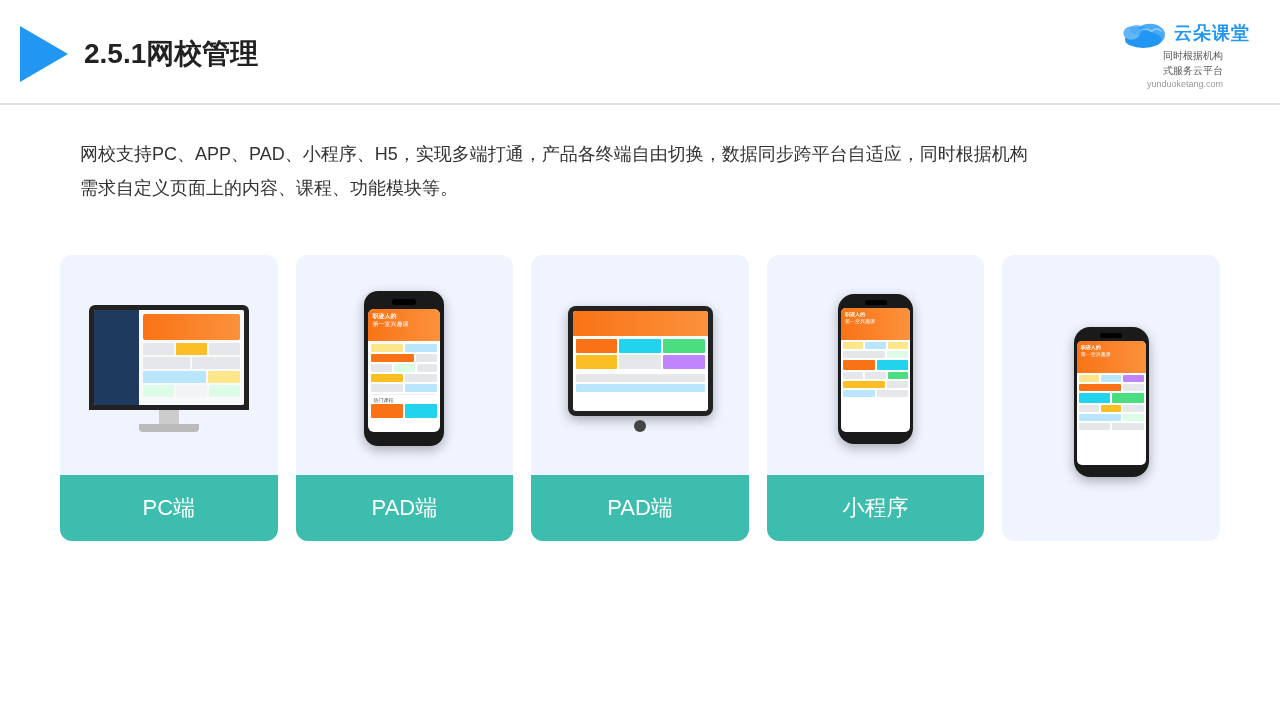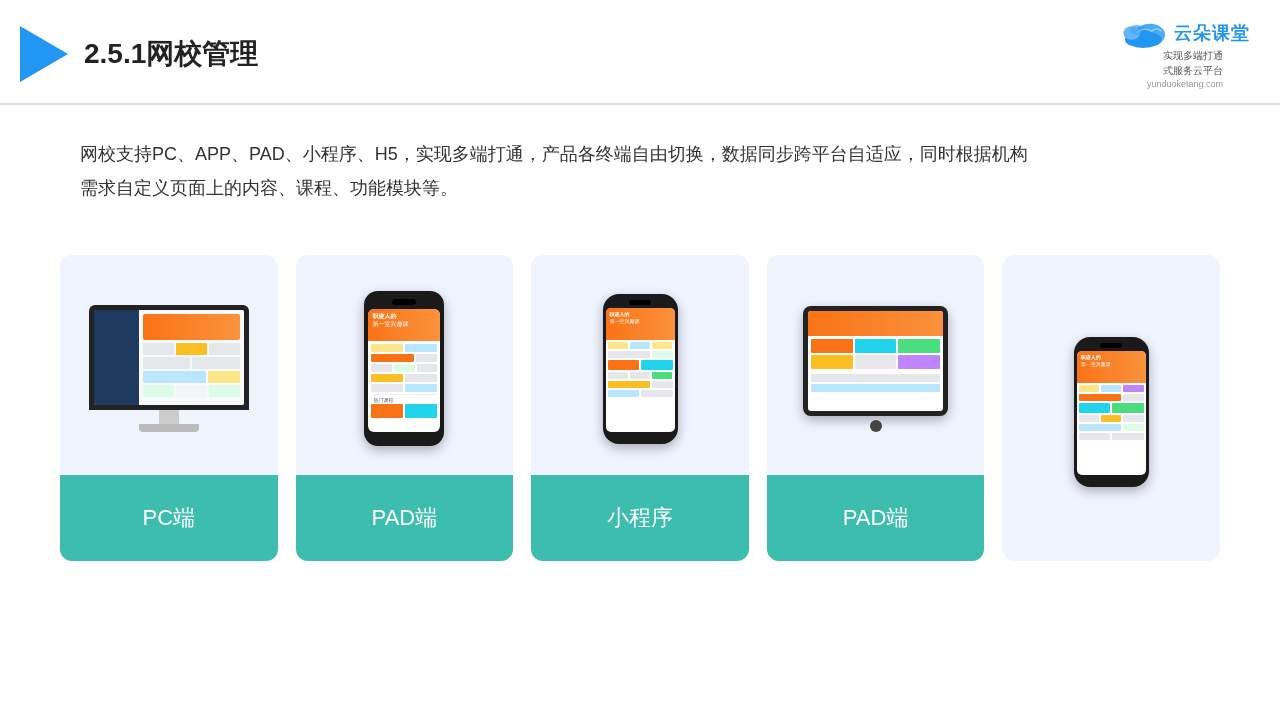--- a/index.html
+++ b/index.html
@@ -102,21 +102,21 @@
       padding: 24px 16px 16px 16px;
       min-height: 220px;
       background: #f0f4ff;
     }
 
     .card-label {
       background: #3dbdad;
       color: #fff;
       text-align: center;
       font-size: 22px;
-      padding: 28px 0;
+      padding: 18px 0;
       font-weight: 500;
     }
 
     
     .monitor {
       display: flex;
       flex-direction: column;
       align-items: center;
     }
     .monitor-screen-outer {
@@ -316,21 +316,21 @@
           <ellipse cx="36" cy="20" rx="18" ry="13" fill="#2196F3" opacity="0.8"></ellipse>
           <ellipse cx="28" cy="26" rx="22" ry="10" fill="#2196F3"></ellipse>
           <ellipse cx="14" cy="18" rx="10" ry="8" fill="#64B5F6"></ellipse>
           <path d="M20 18 Q28 10 38 16 Q44 10 50 16" stroke="#fff" stroke-width="1.5" fill="none" opacity="0.5"></path>
 
           <ellipse cx="20" cy="14" rx="8" ry="6" fill="#42A5F5" opacity="0.6"></ellipse>
         </svg>
         <span class="brand-text-main">云朵课堂</span>
       </div>
       <div class="brand-tagline">
-        <div style="white-space:pre-line; font-size:10px; color:#555; line-height:1.5;">实现多端打通
+        <div style="white-space:pre-line; font-size:10px; color:#555; line-height:1.5;">同时根据机构
 式服务云平台</div>
         <div style="font-size:9px; color:#999;">yunduoketang.com</div>
       </div>
     </div>
   </div>
 </div>
 
 <div class="description">
   <p style="white-space:pre-line;">网校支持PC、APP、PAD、小程序、H5，实现多端打通，产品各终端自由切换，数据同步跨平台自适应，同时根据机构
 需求自定义页面上的内容、课程、功能模块等。</p>
@@ -418,67 +418,20 @@
             </div>
           </div>
         </div>
       </div>
     </div>
     <div class="card-label">PAD端</div>
   </div>
 
   <div class="card">
     <div class="card-image-area">
-      <div class="phone">
-        <div class="mini-phone-outer">
-          <div class="mini-phone-notch"></div>
-          <div class="mini-phone-screen">
-            <div class="mini-banner" style="background:linear-gradient(90deg,#f97316,#fb923c);">
-              <div style="padding:3px 4px 0; font-size:5px; color:#fff; line-height:1.4;">
-                <div style="font-weight:bold;">职迹人的</div>
-                <div>第一堂兴趣课</div>
-              </div>
-            </div>
-            <div class="mini-content">
-              <div class="mini-row">
-                <div class="mini-block" style="background:#fde68a;"></div>
-                <div class="mini-block" style="background:#bae6fd;"></div>
-                <div class="mini-block" style="background:#fde68a;"></div>
-              </div>
-              <div class="mini-row">
-                <div class="mini-block" style="background:#e5e7eb; flex:2;"></div>
-                <div class="mini-block" style="background:#dcfce7; flex:1;"></div>
-              </div>
-              <div class="mini-row">
-                <div class="mini-block" style="background:#f97316; height:10px;"></div>
-                <div class="mini-block" style="background:#22d3ee; height:10px;"></div>
-              </div>
-              <div class="mini-row">
-                <div class="mini-block" style="background:#e5e7eb;"></div>
-                <div class="mini-block" style="background:#e5e7eb;"></div>
-                <div class="mini-block" style="background:#4ade80;"></div>
-              </div>
-              <div class="mini-row">
-                <div class="mini-block" style="background:#fbbf24; flex:2;"></div>
-                <div class="mini-block" style="background:#e5e7eb; flex:1;"></div>
-              </div>
-              <div class="mini-row">
-                <div class="mini-block" style="background:#bae6fd;"></div>
-                <div class="mini-block" style="background:#e5e7eb;"></div>
-              </div>
-            </div>
-          </div>
-        </div>
-      </div>
-    </div>
-    <div class="card-label">小程序</div>
-  </div>
-
-  <div class="card">
-    <div class="card-image-area">
       <div class="tablet">
         <div class="tablet-outer">
           <div class="tablet-screen">
             <div class="tablet-banner" style="background:linear-gradient(90deg,#f97316,#fb923c); height:25px;"></div>
             <div style="display:grid; grid-template-columns:1fr 1fr 1fr; gap:2px; padding:3px;">
               <div style="height:14px; background:#f97316; border-radius:1px;"></div>
               <div style="height:14px; background:#22d3ee; border-radius:1px;"></div>
               <div style="height:14px; background:#4ade80; border-radius:1px;"></div>
               <div style="height:14px; background:#fbbf24; border-radius:1px;"></div>
               <div style="height:14px; background:#e5e7eb; border-radius:1px;"></div>
@@ -505,20 +458,67 @@
             <div class="mini-banner" style="background:linear-gradient(90deg,#f97316,#fb923c);">
               <div style="padding:3px 4px 0; font-size:5px; color:#fff; line-height:1.4;">
                 <div style="font-weight:bold;">职迹人的</div>
                 <div>第一堂兴趣课</div>
               </div>
             </div>
             <div class="mini-content">
               <div class="mini-row">
                 <div class="mini-block" style="background:#fde68a;"></div>
                 <div class="mini-block" style="background:#bae6fd;"></div>
+                <div class="mini-block" style="background:#fde68a;"></div>
+              </div>
+              <div class="mini-row">
+                <div class="mini-block" style="background:#e5e7eb; flex:2;"></div>
+                <div class="mini-block" style="background:#dcfce7; flex:1;"></div>
+              </div>
+              <div class="mini-row">
+                <div class="mini-block" style="background:#f97316; height:10px;"></div>
+                <div class="mini-block" style="background:#22d3ee; height:10px;"></div>
+              </div>
+              <div class="mini-row">
+                <div class="mini-block" style="background:#e5e7eb;"></div>
+                <div class="mini-block" style="background:#e5e7eb;"></div>
+                <div class="mini-block" style="background:#4ade80;"></div>
+              </div>
+              <div class="mini-row">
+                <div class="mini-block" style="background:#fbbf24; flex:2;"></div>
+                <div class="mini-block" style="background:#e5e7eb; flex:1;"></div>
+              </div>
+              <div class="mini-row">
+                <div class="mini-block" style="background:#bae6fd;"></div>
+                <div class="mini-block" style="background:#e5e7eb;"></div>
+              </div>
+            </div>
+          </div>
+        </div>
+      </div>
+    </div>
+    <div class="card-label">小程序</div>
+  </div>
+
+  <div class="card">
+    <div class="card-image-area">
+      <div class="phone">
+        <div class="mini-phone-outer">
+          <div class="mini-phone-notch"></div>
+          <div class="mini-phone-screen">
+            <div class="mini-banner" style="background:linear-gradient(90deg,#f97316,#fb923c);">
+              <div style="padding:3px 4px 0; font-size:5px; color:#fff; line-height:1.4;">
+                <div style="font-weight:bold;">职迹人的</div>
+                <div>第一堂兴趣课</div>
+              </div>
+            </div>
+            <div class="mini-content">
+              <div class="mini-row">
+                <div class="mini-block" style="background:#fde68a;"></div>
+                <div class="mini-block" style="background:#bae6fd;"></div>
                 <div class="mini-block" style="background:#c084fc;"></div>
               </div>
               <div class="mini-row">
                 <div class="mini-block" style="background:#f97316; flex:2;"></div>
                 <div class="mini-block" style="background:#e5e7eb; flex:1;"></div>
               </div>
               <div class="mini-row">
                 <div class="mini-block" style="background:#22d3ee; height:10px;"></div>
                 <div class="mini-block" style="background:#4ade80; height:10px;"></div>
               </div>

